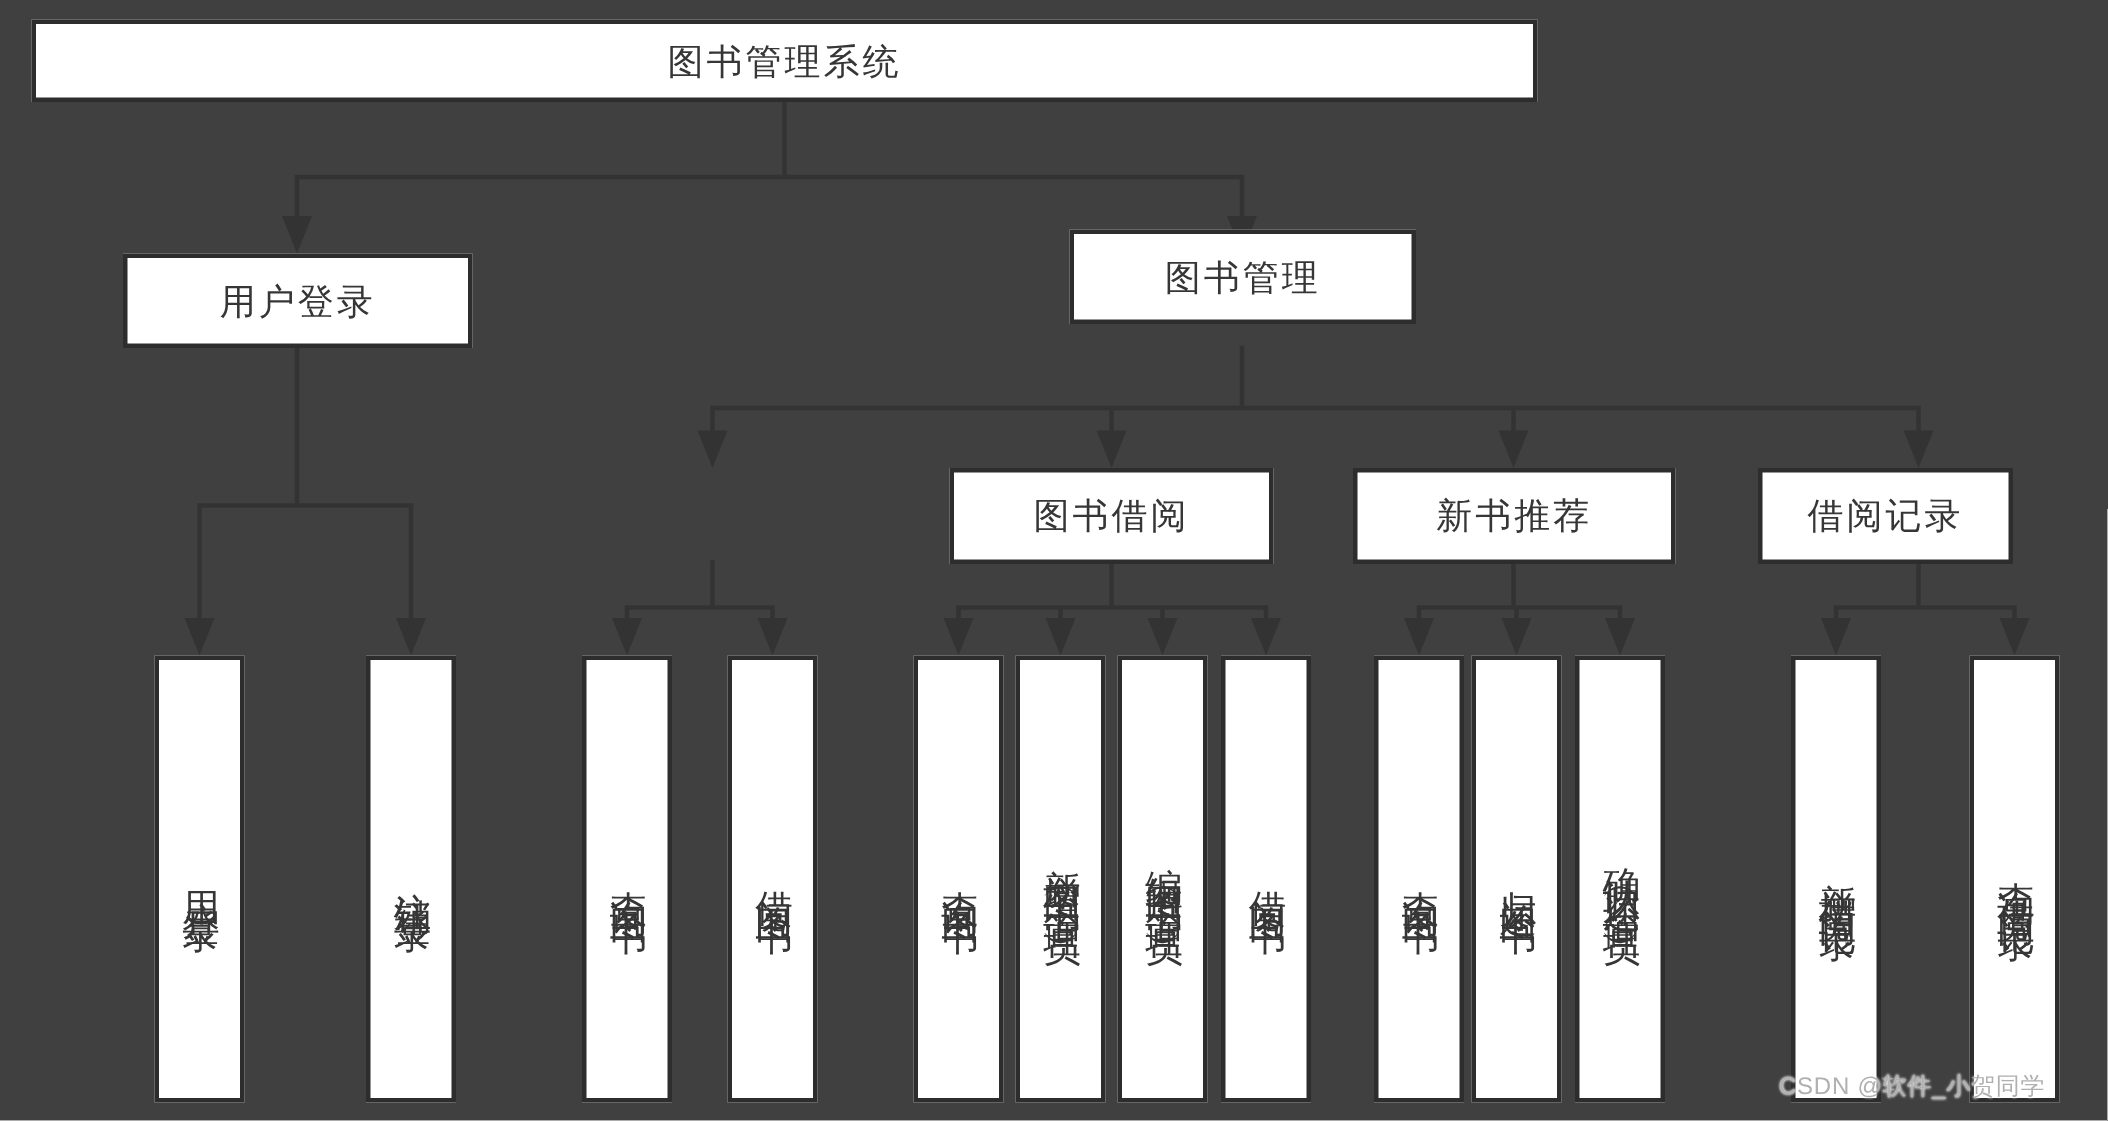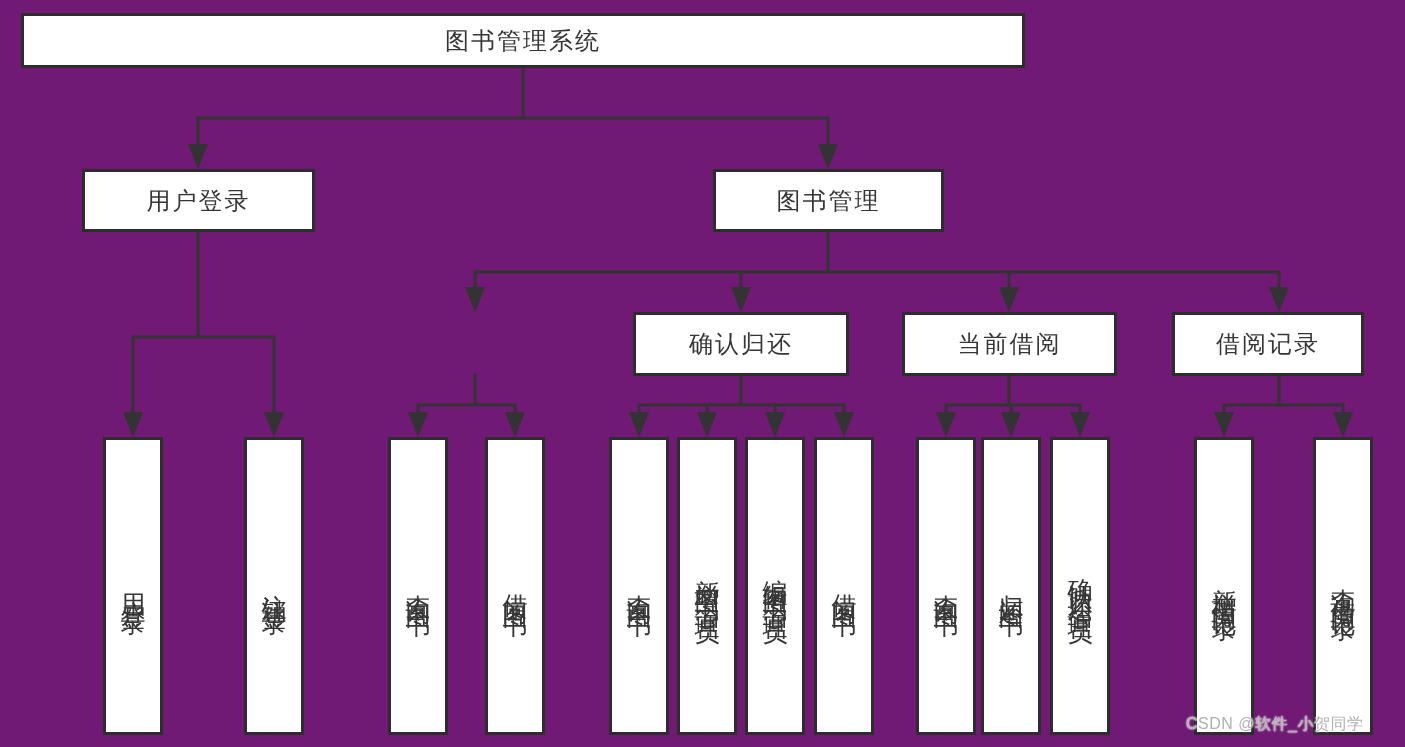--- a/index.html
+++ b/index.html
@@ -1,20 +1,20 @@
 <!DOCTYPE html>
 <html><head>
 <meta charset="utf-8">
 <style>
   html, body { margin: 0; padding: 0; background: #ffffff; }
   #canvas {
     position: relative;
     width: 1405px;
     height: 747px;
-    background: #701a75;
+    background: #404040;
     font-family: "Liberation Sans", "DejaVu Sans", sans-serif;
     color: #363636;
     overflow: hidden;
   }
   #wires { position: absolute; left: 0; top: 0; width: 1405px; height: 747px; }
   #wires path { stroke: #333333; stroke-width: 3; fill: none; stroke-linecap: square; }
   #wires polygon { fill: #333333; stroke: none; }
 
   .node {
     position: absolute;
@@ -88,31 +88,31 @@
     <polygon points="1333,412 1353,412 1343,437"></polygon>
   </svg>
 
   <div class="node hnode" style="left:21px; top:13px; width:1004px; height:55px;">
     <span class="label">图书管理系统</span>
   </div>
 
   <div class="node hnode" style="left:82px; top:169px; width:233px; height:63px;">
     <span class="label">用户登录</span>
   </div>
-  <div class="node hnode" style="left:713px; top:169px; width:231px; height:63px;">
+  <div class="node hnode" style="left:713px; top:153px; width:231px; height:63px;">
     <span class="label">图书管理</span>
   </div>
 
   <div class="node hnode" style="left:633px; top:312px; width:216px; height:64px;">
-    <span class="label">确认归还</span>
+    <span class="label">图书借阅</span>
   </div>
   <div class="node hnode" style="left:902px; top:312px; width:215px; height:64px;">
-    <span class="label">当前借阅</span>
+    <span class="label">新书推荐</span>
   </div>
-  <div class="node hnode" style="left:1172px; top:312px; width:192px; height:64px;">
+  <div class="node hnode" style="left:1172px; top:312px; width:170px; height:64px;">
     <span class="label">借阅记录</span>
   </div>
 
   <div class="node vnode leaf" style="left:103px;">
     <span class="label">用户登录</span>
   </div>
   <div class="node vnode leaf" style="left:244px;">
     <span class="label">注销登录</span>
   </div>
   <div class="node vnode leaf" style="left:388px;">

